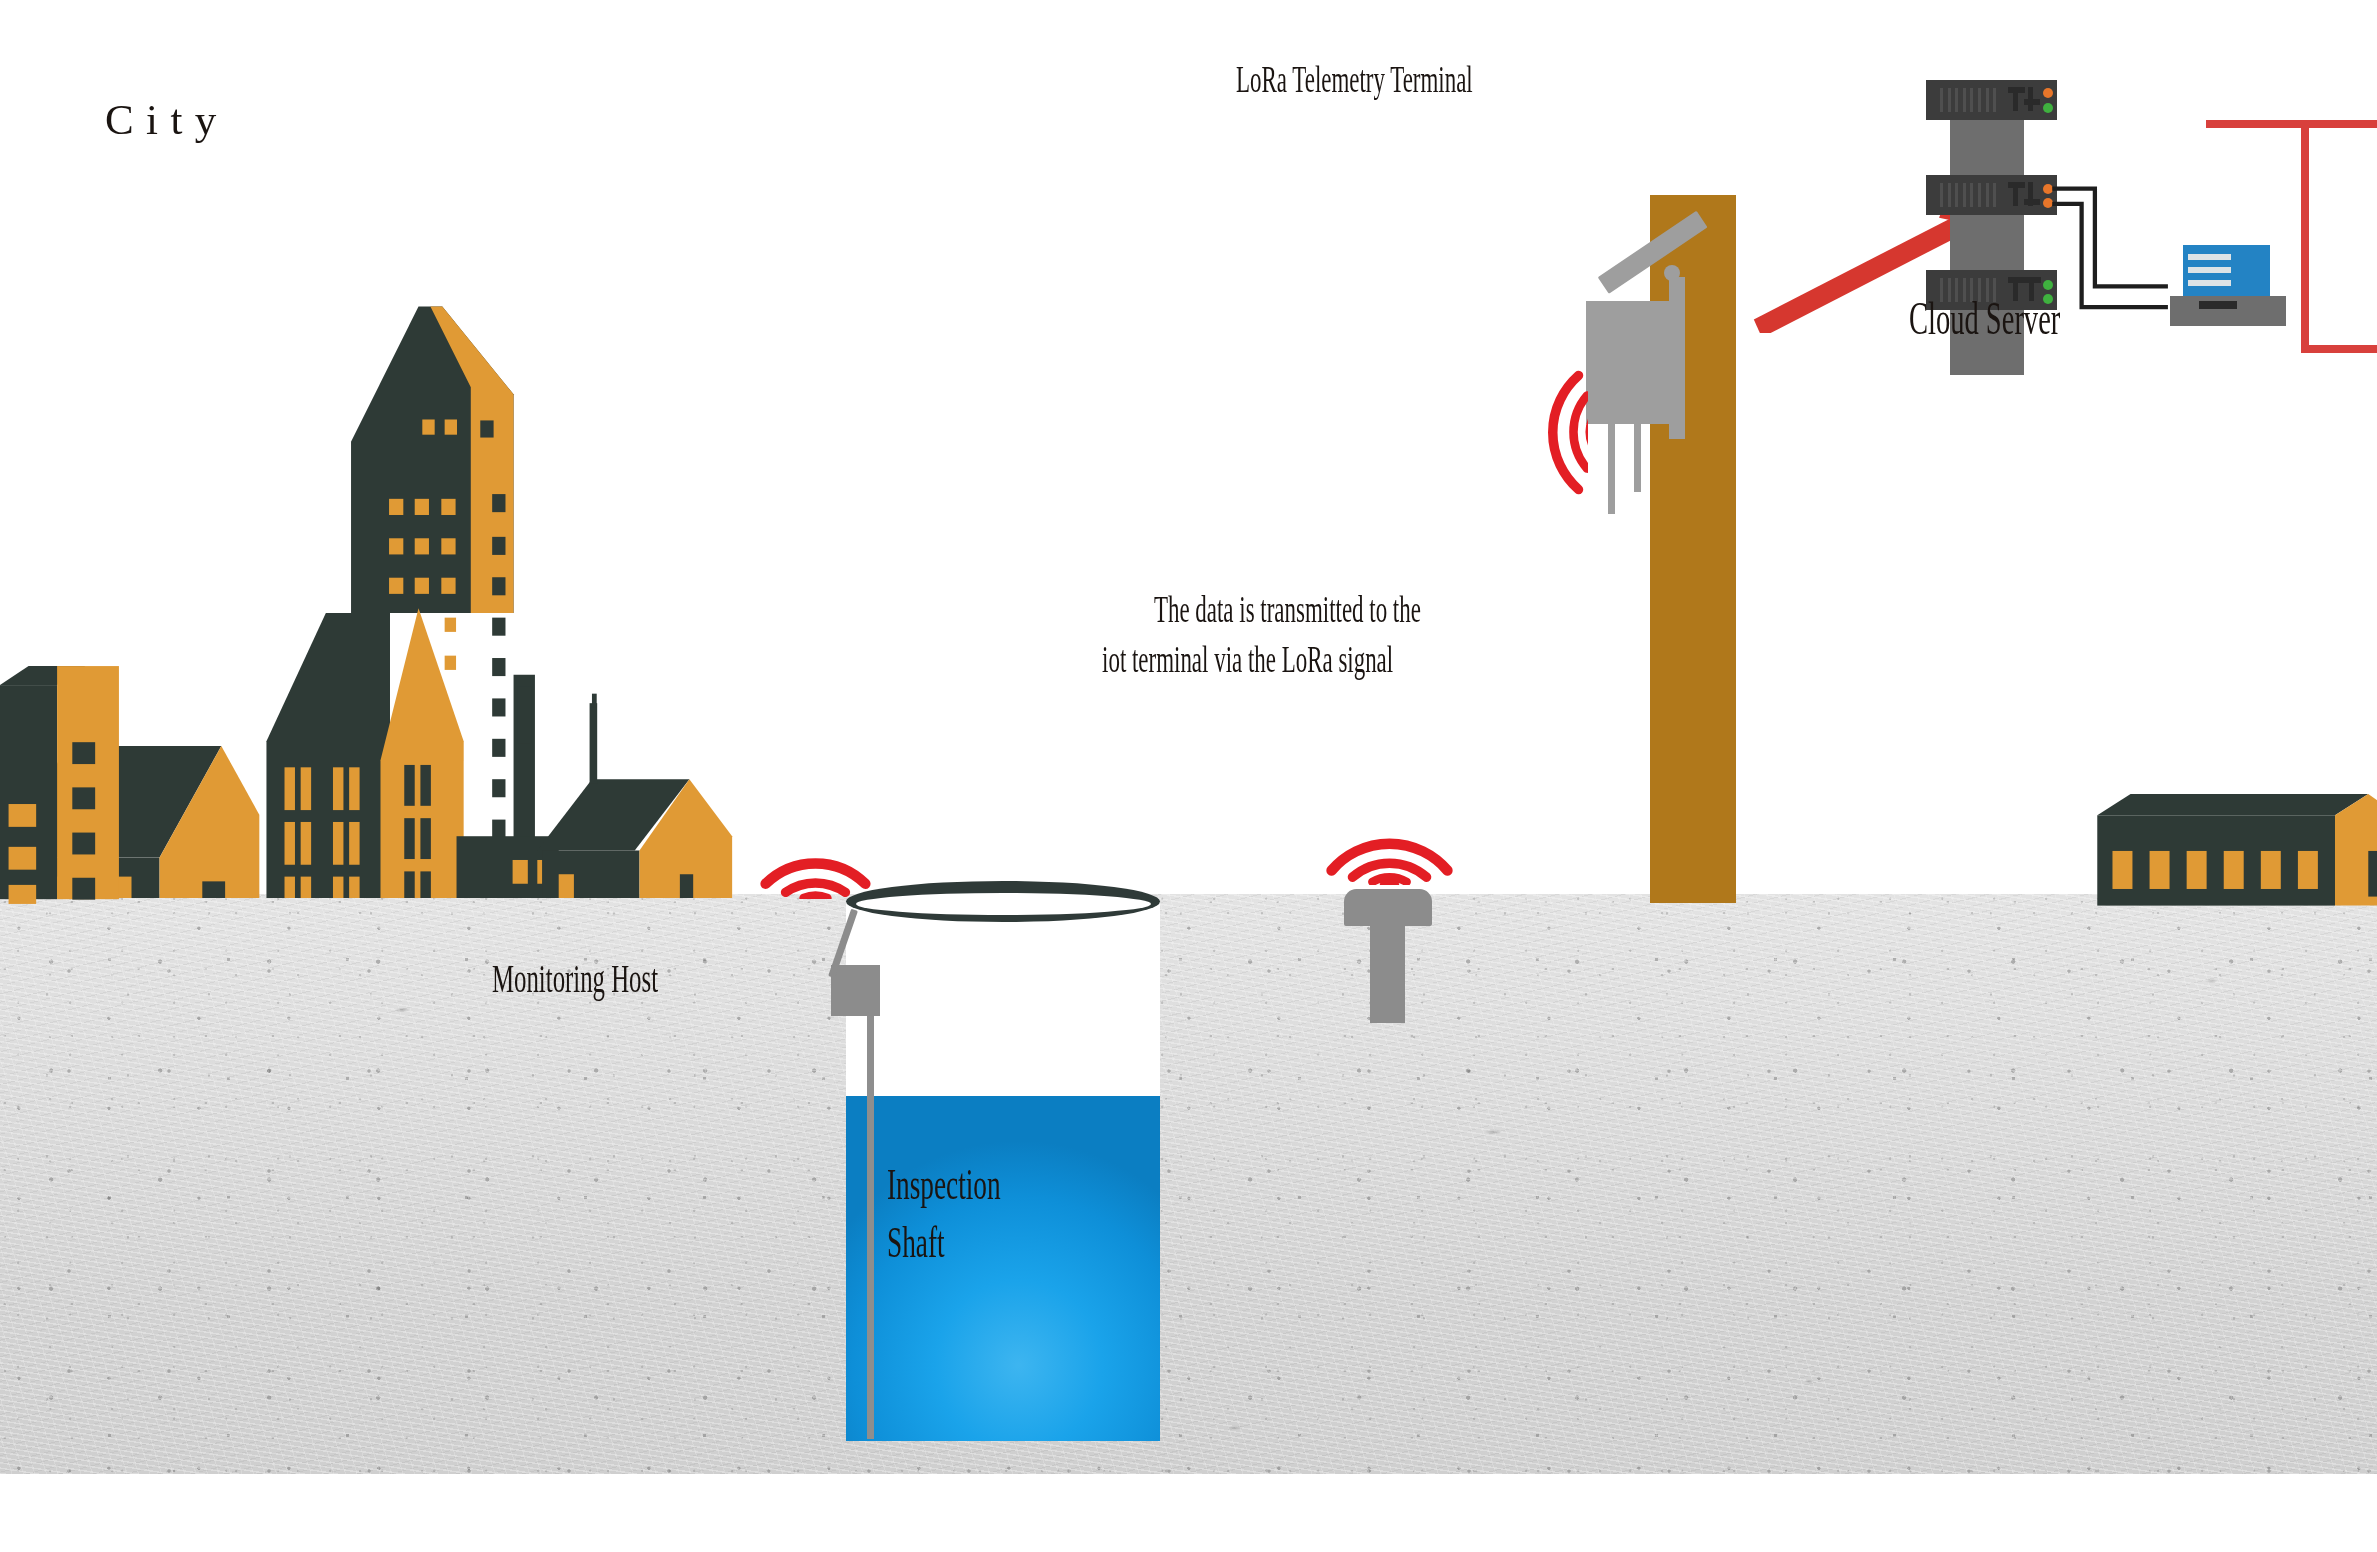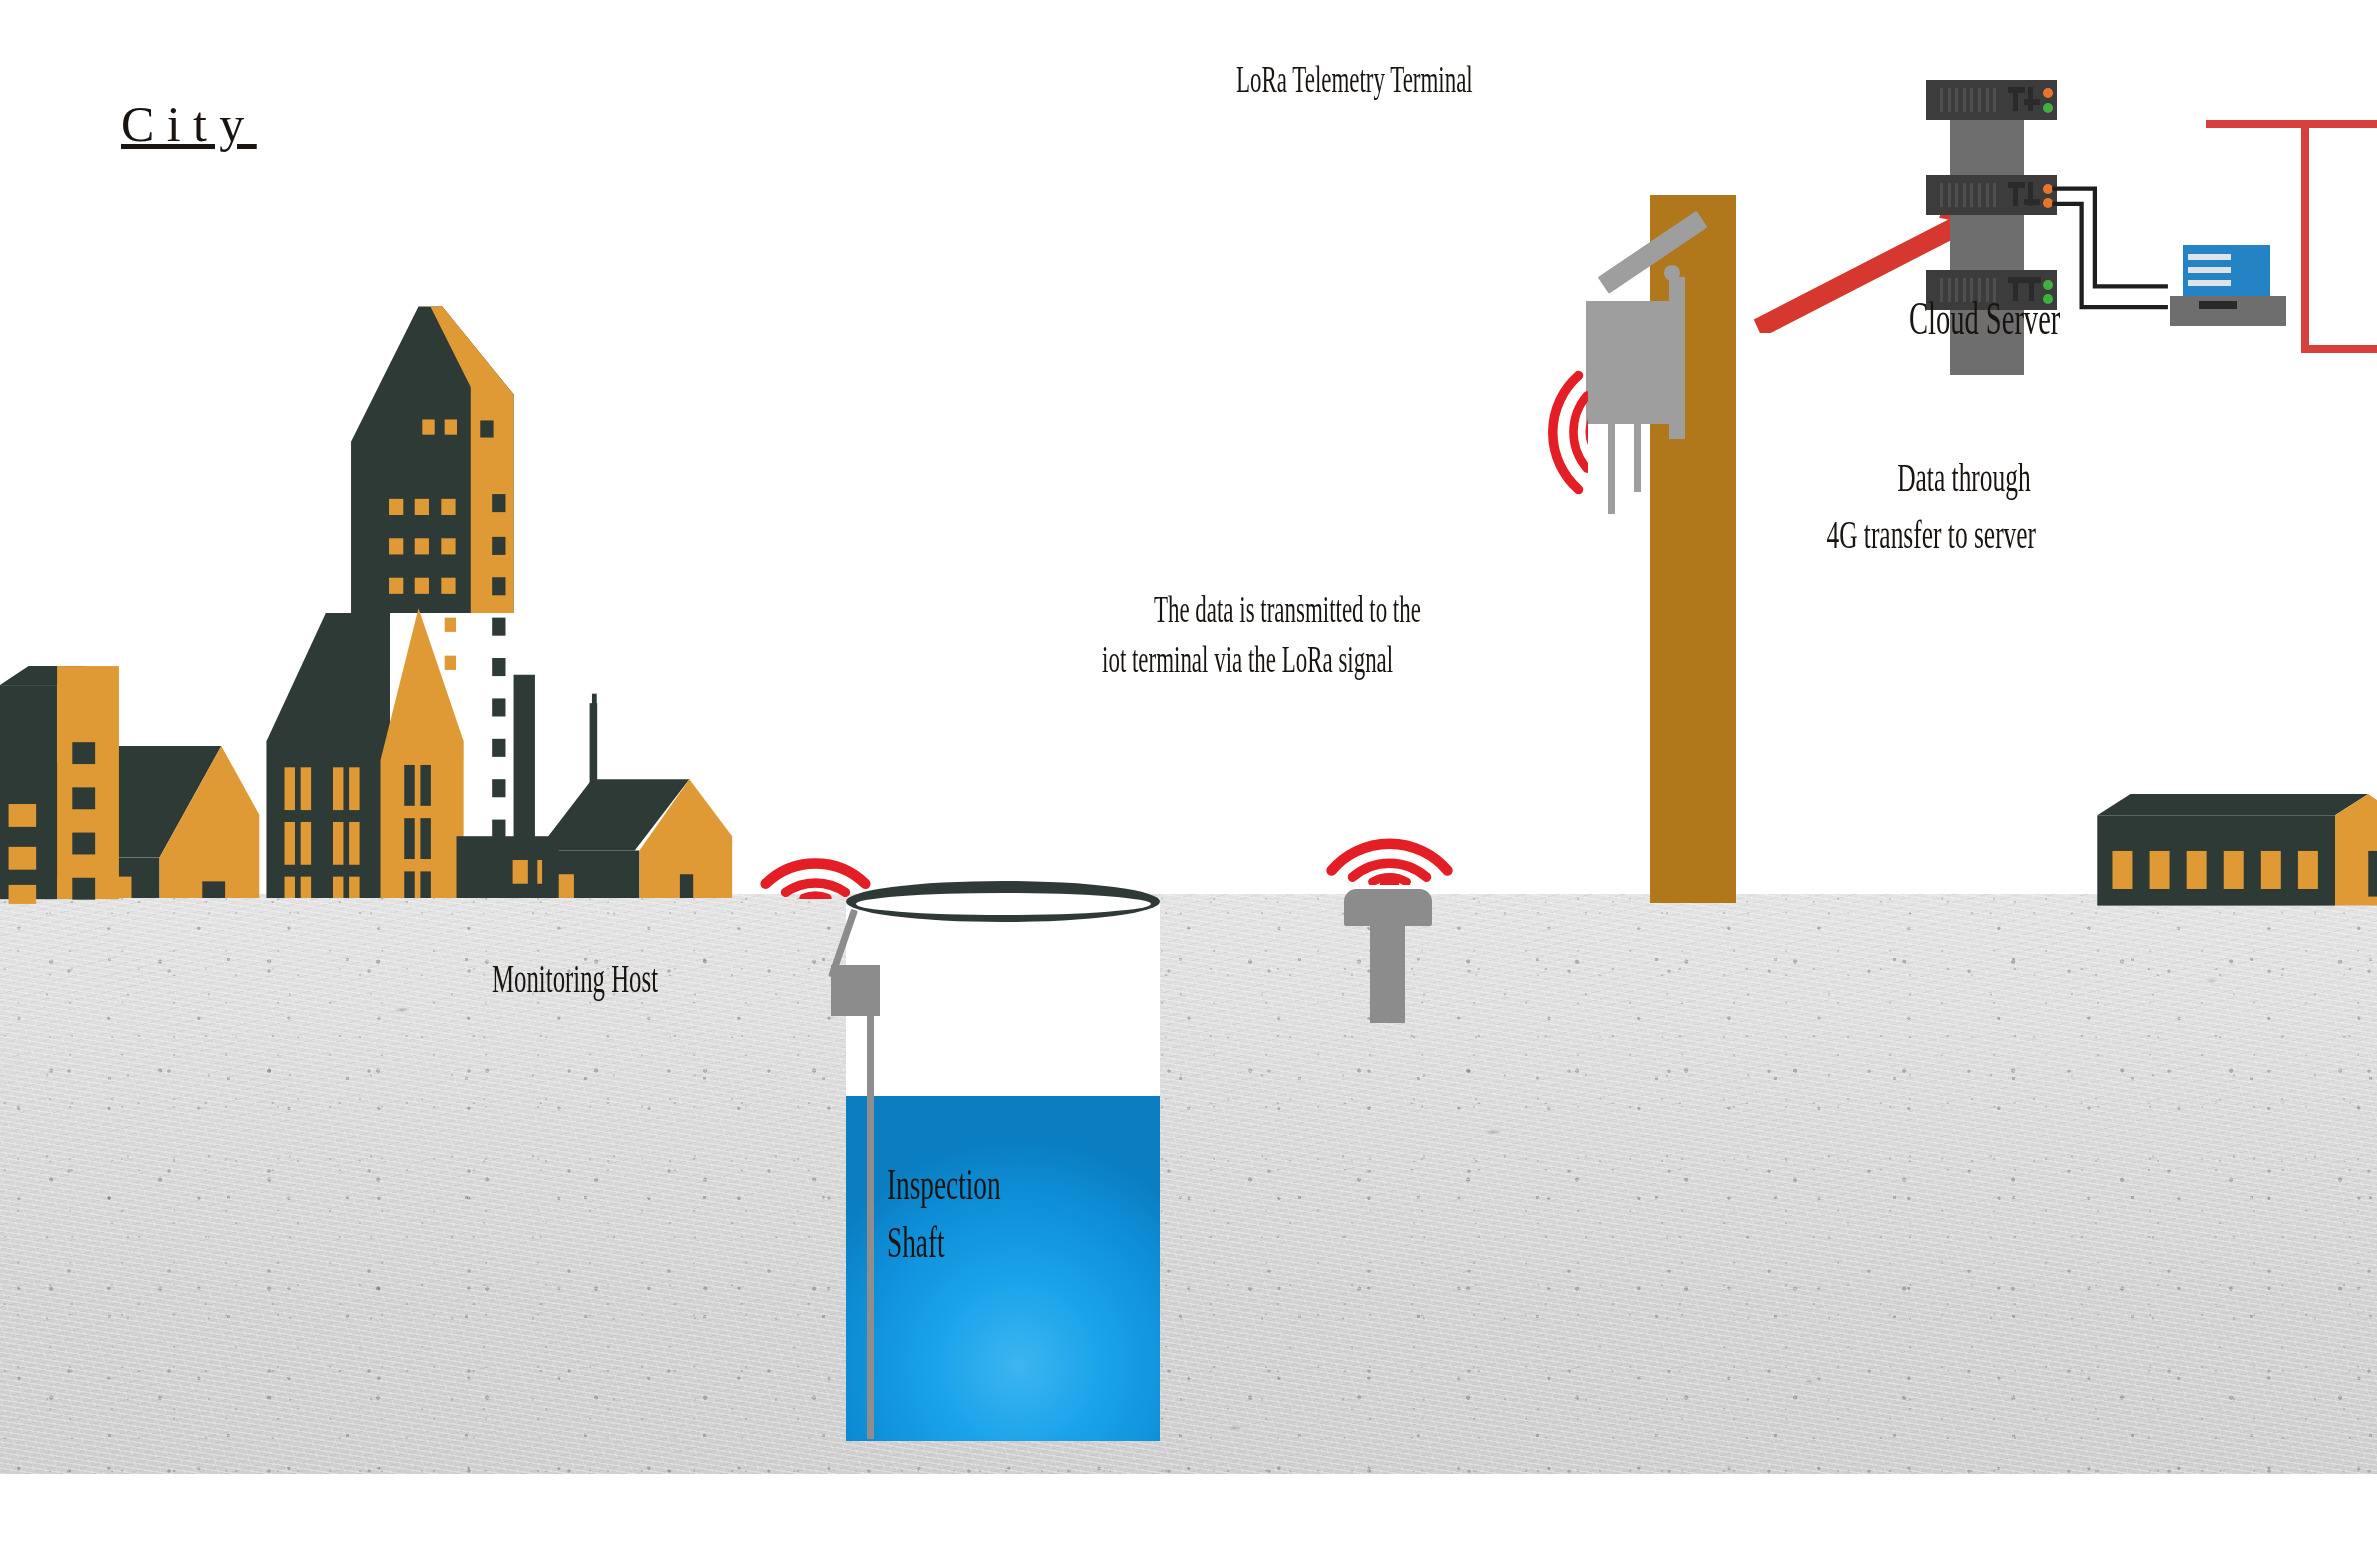--- a/index.html
+++ b/index.html
@@ -378,21 +378,21 @@
     <div class="bar" style="top:22px"></div>
     <div class="bar" style="top:35px"></div>
   </div>
   <div class="abs" id="pc-base"></div>
   <div class="abs" id="pc-slot"></div>
 
   <div class="abs redbar" style="left:2206px;top:120px;width:200px;height:7.6px"></div>
   <div class="abs redbar" style="left:2301px;top:120px;width:7.6px;height:233px"></div>
   <div class="abs redbar" style="left:2301px;top:345px;width:171px;height:7.6px"></div>
 
-  <div class="lbl" style="left:121px;top:95px;font-size:50px;letter-spacing:12.4px;text-decoration:underline;">
+  <div class="lbl" style="left:105px;top:95px;font-size:43px;letter-spacing:12.4px;">
     <span>City</span>
   </div>
 
   <div class="lbl" style="left:1236px;top:58px;font-size:37px;">
     <span class="cond">LoRa Telemetry Terminal</span>
   </div>
 
   <div class="lbl" style="left:1909px;top:292px;font-size:46px;">
     <span class="cond">Cloud Server</span>
   </div>
@@ -404,19 +404,15 @@
   <div class="lbl" style="left:965px;top:585px;font-size:37px;line-height:1.36;text-align:center;width:642px;">
     <span class="cond" style="display:block;transform:scaleX(0.62) translateX(31%)">The data is transmitted to the</span>
     <span class="cond" style="display:block;transform:scaleX(0.62) translateX(21%)">iot terminal via the LoRa signal</span>
   </div>
 
   <div class="lbl" style="left:887px;top:1156px;font-size:44px;line-height:1.32;">
     <span class="cond" style="display:block">Inspection</span>
     <span class="cond" style="display:block">Shaft</span>
   </div>
 
-  <div class="lbl" style="left:1745px;top:449px;font-size:41px;line-height:1.38;width:571px;">
-    <span class="cond" style="display:block;transform:scaleX(0.62) translateX(43%)">Data through</span>
-    <span class="cond" style="display:block;transform:scaleX(0.62) translateX(23%)">4G transfer to server</span>
-  </div>
 
 </div>
 
 
 </body></html>

